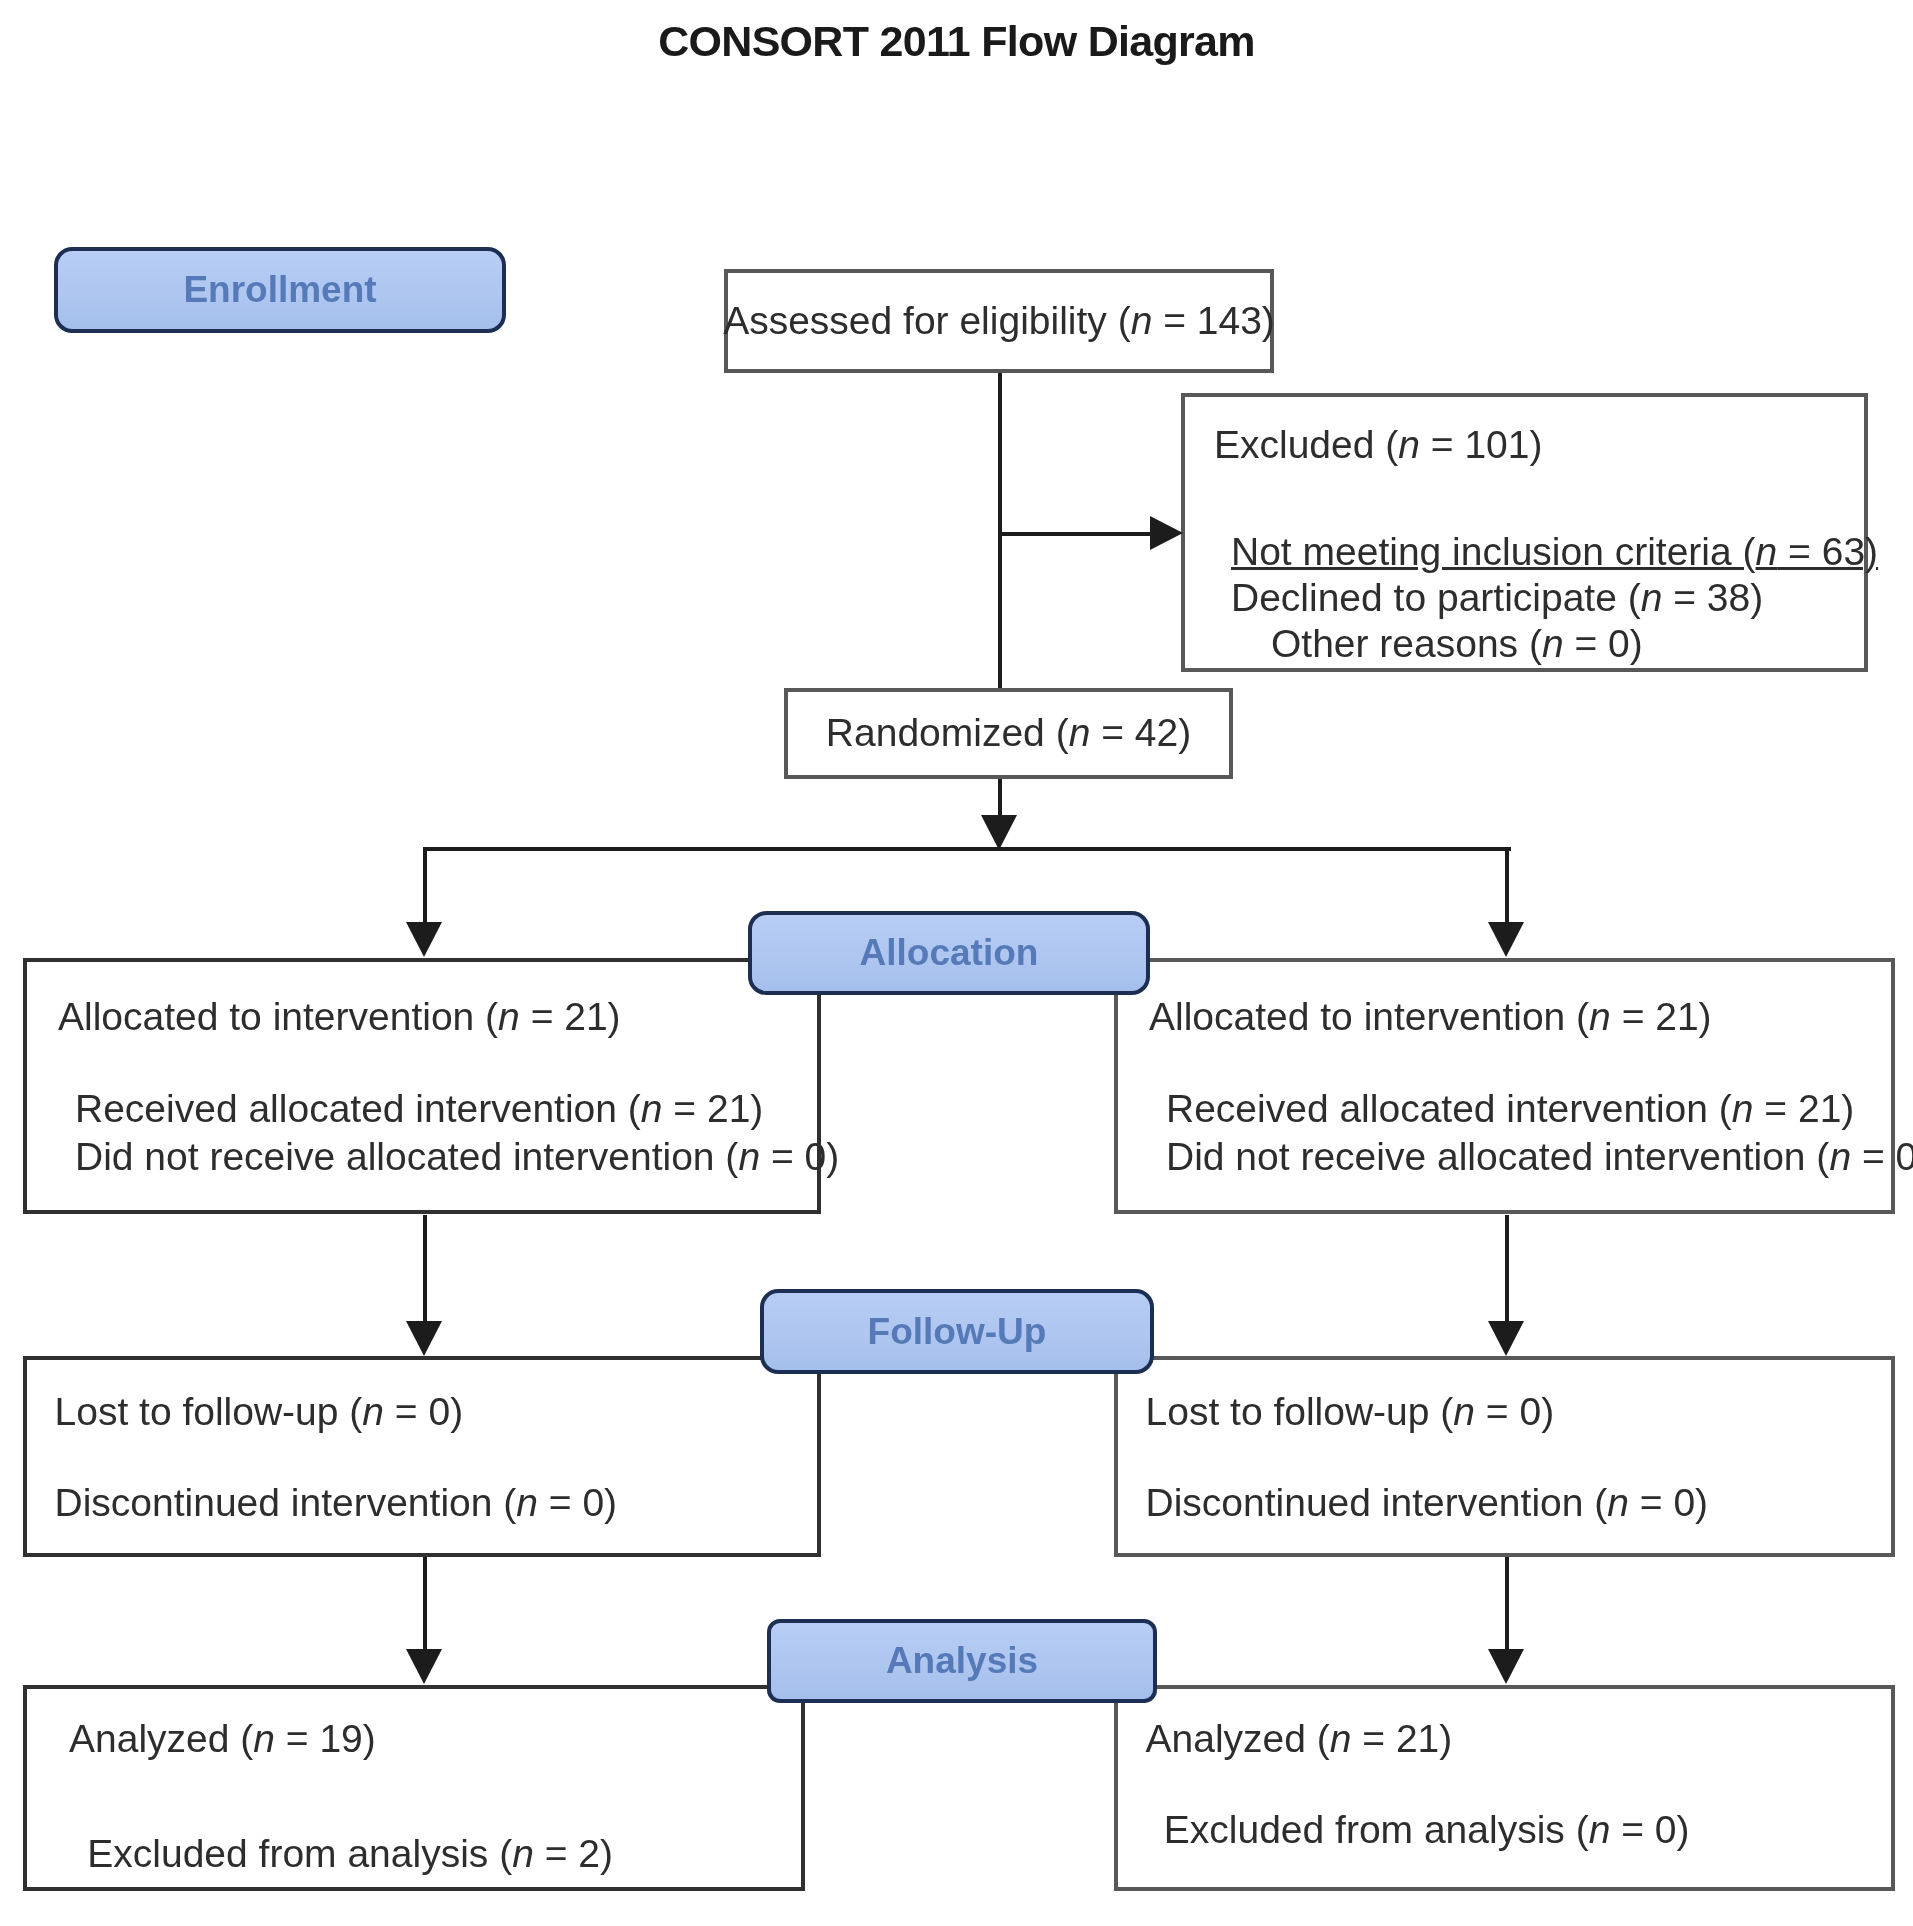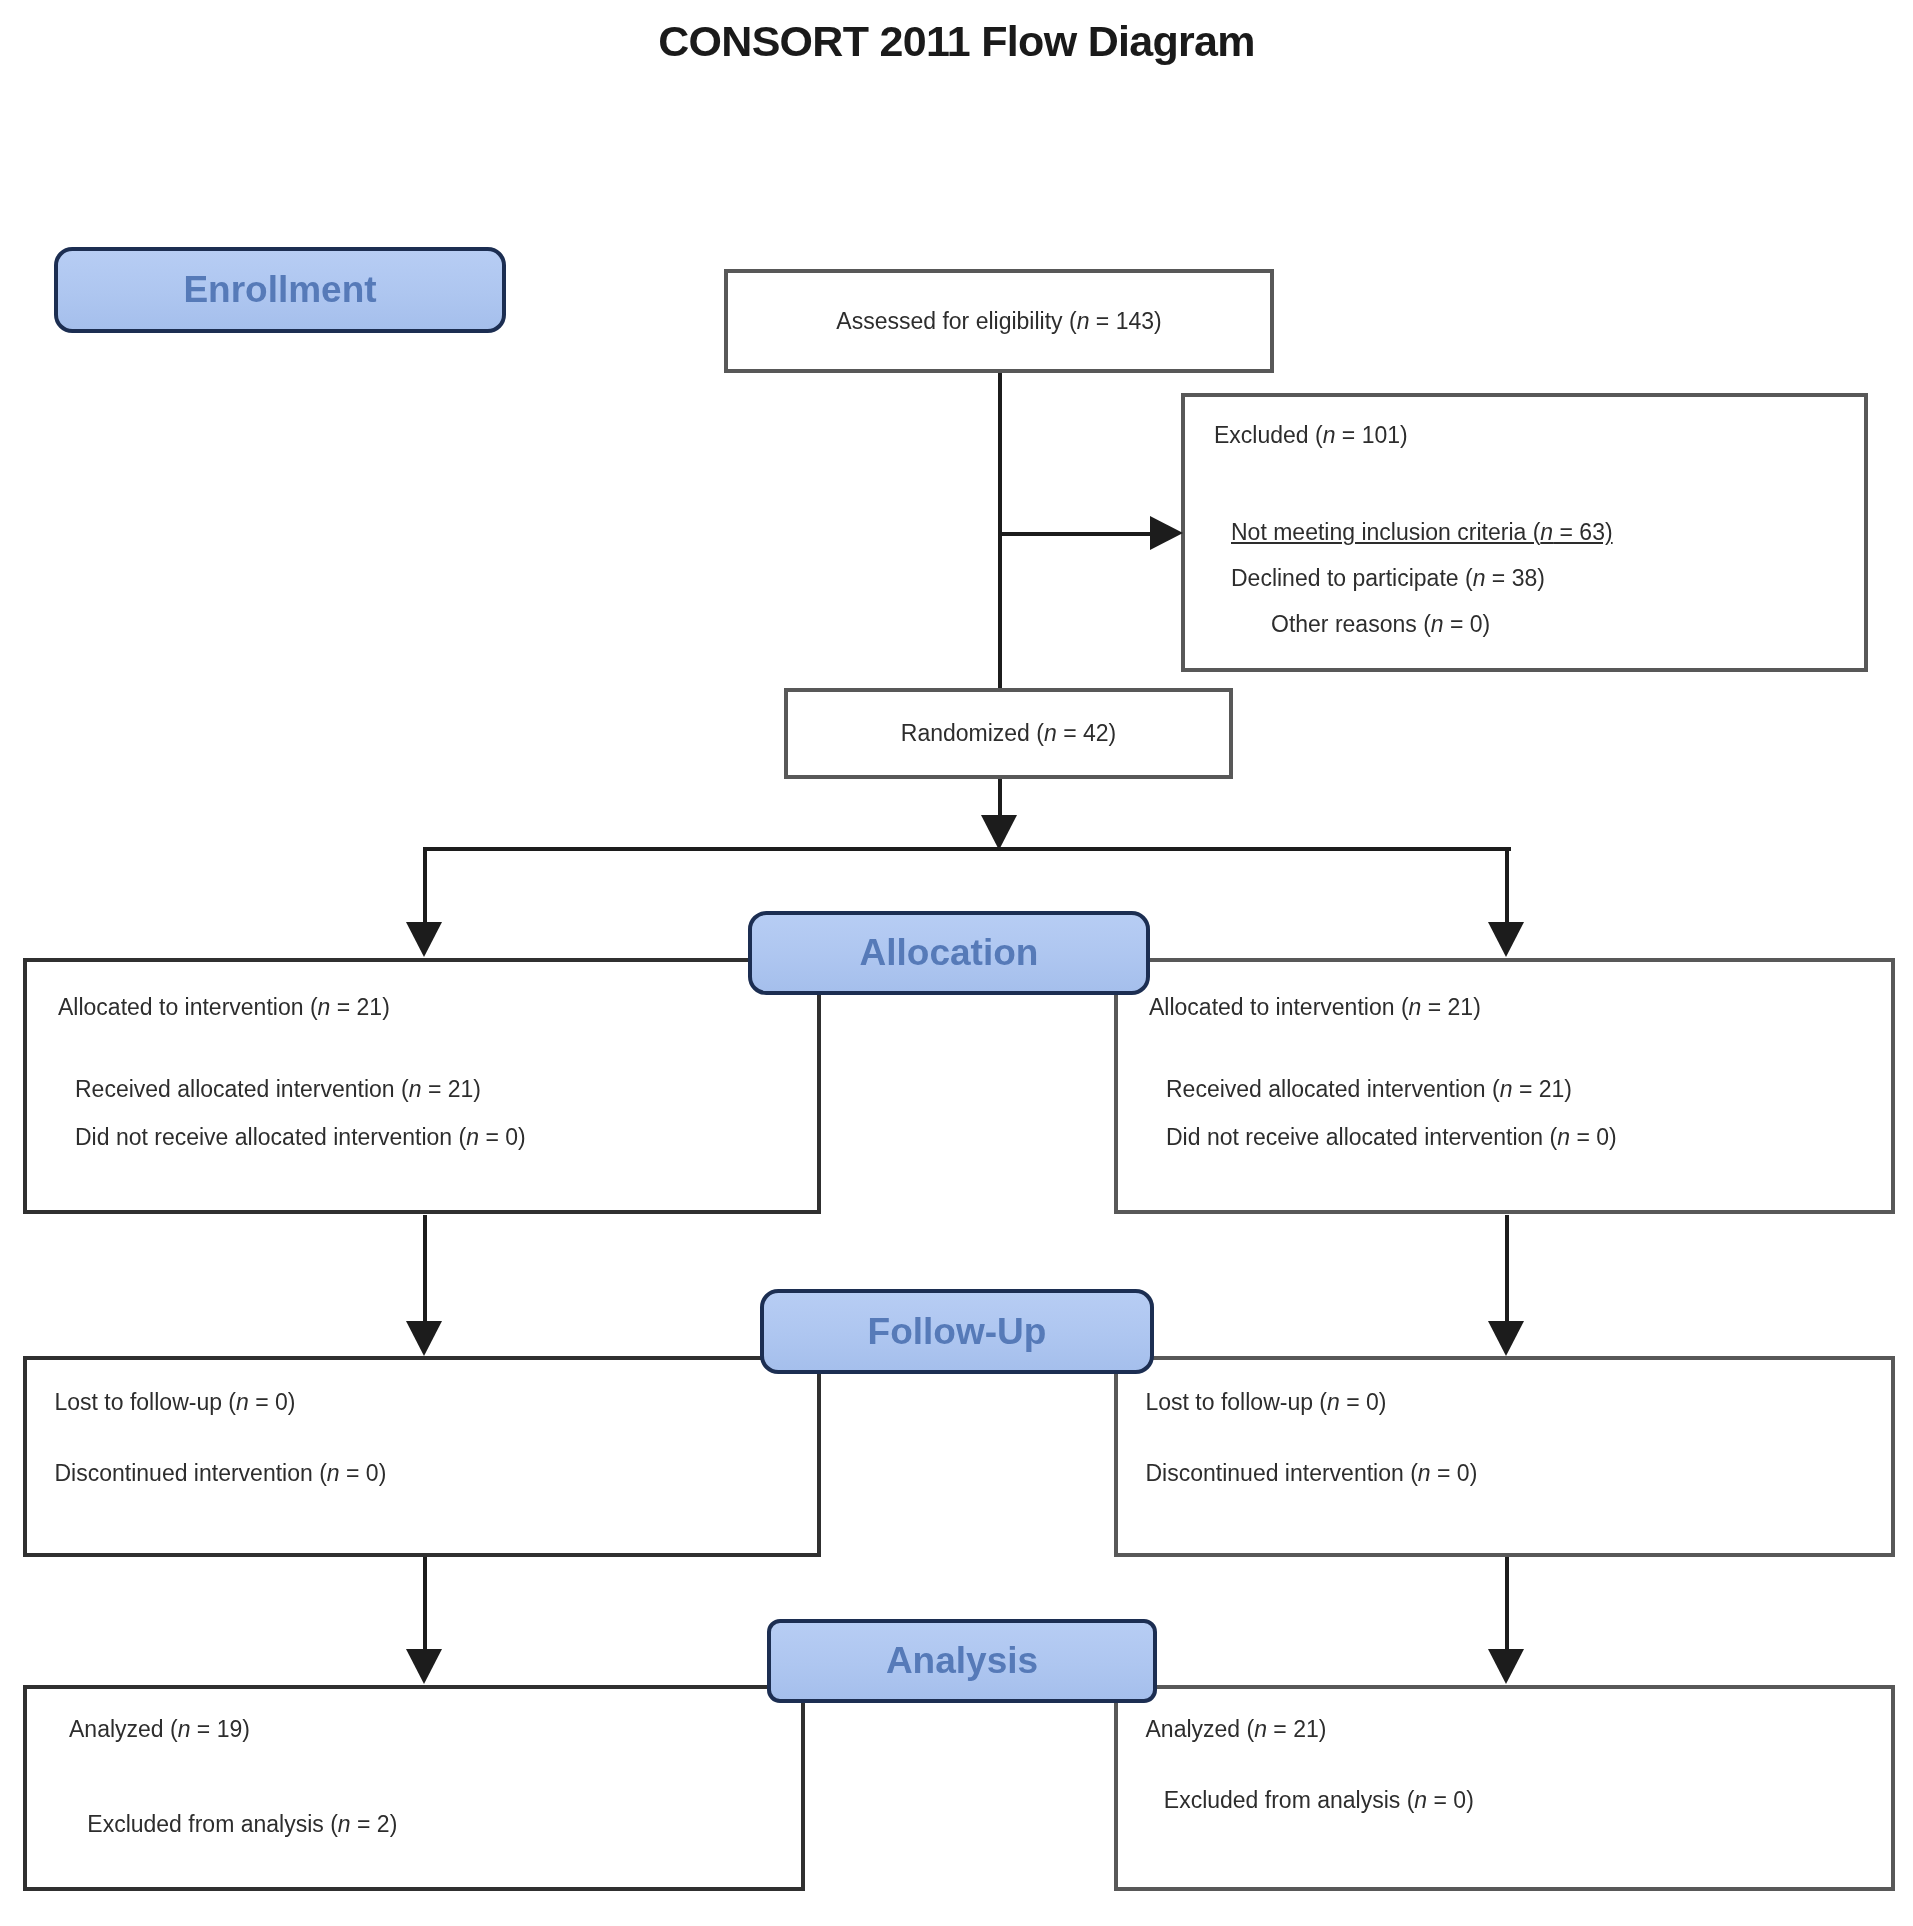--- a/index.html
+++ b/index.html
@@ -11,21 +11,21 @@
   .canvas{position:relative;width:1913px;height:1926px;background:var(--bg);
     font-family:"Liberation Sans",sans-serif;overflow:hidden;}
   .title{position:absolute;left:0;top:17px;width:1913px;margin:0;text-align:center;
     font-size:43px;font-weight:bold;color:var(--title);letter-spacing:-0.7px;}
   .bluebox{position:absolute;box-sizing:border-box;z-index:5;
     background:linear-gradient(180deg,#b7cdf4 0%,var(--section-fill) 55%,var(--section-fill2) 100%);
     border:4.6px solid var(--section-border);border-radius:18.3px;
     display:flex;align-items:center;justify-content:center;
     color:var(--section-text);font-size:37px;font-weight:bold;}
   .box{position:absolute;box-sizing:border-box;background:#fff;z-index:2;
-    border:4.6px solid var(--border-gray);font-size:23px;color:var(--text);}
+    border:4.6px solid var(--border-gray);font-size:39px;color:var(--text);}
   .box.dark{border-color:var(--border-dark);}
   .centered{display:flex;align-items:center;justify-content:center;text-align:center;}
   .tl{line-height:1.25;white-space:nowrap;}
   .vline,.hline{position:absolute;background:var(--line);z-index:1;}
   .ah-down{position:absolute;width:0;height:0;z-index:3;
     border-left:18.3px solid transparent;border-right:18.3px solid transparent;
     border-top:35px solid var(--line);}
   .ah-right{position:absolute;width:0;height:0;z-index:3;
     border-top:17.7px solid transparent;border-bottom:17.7px solid transparent;
     border-left:33px solid var(--line);}

